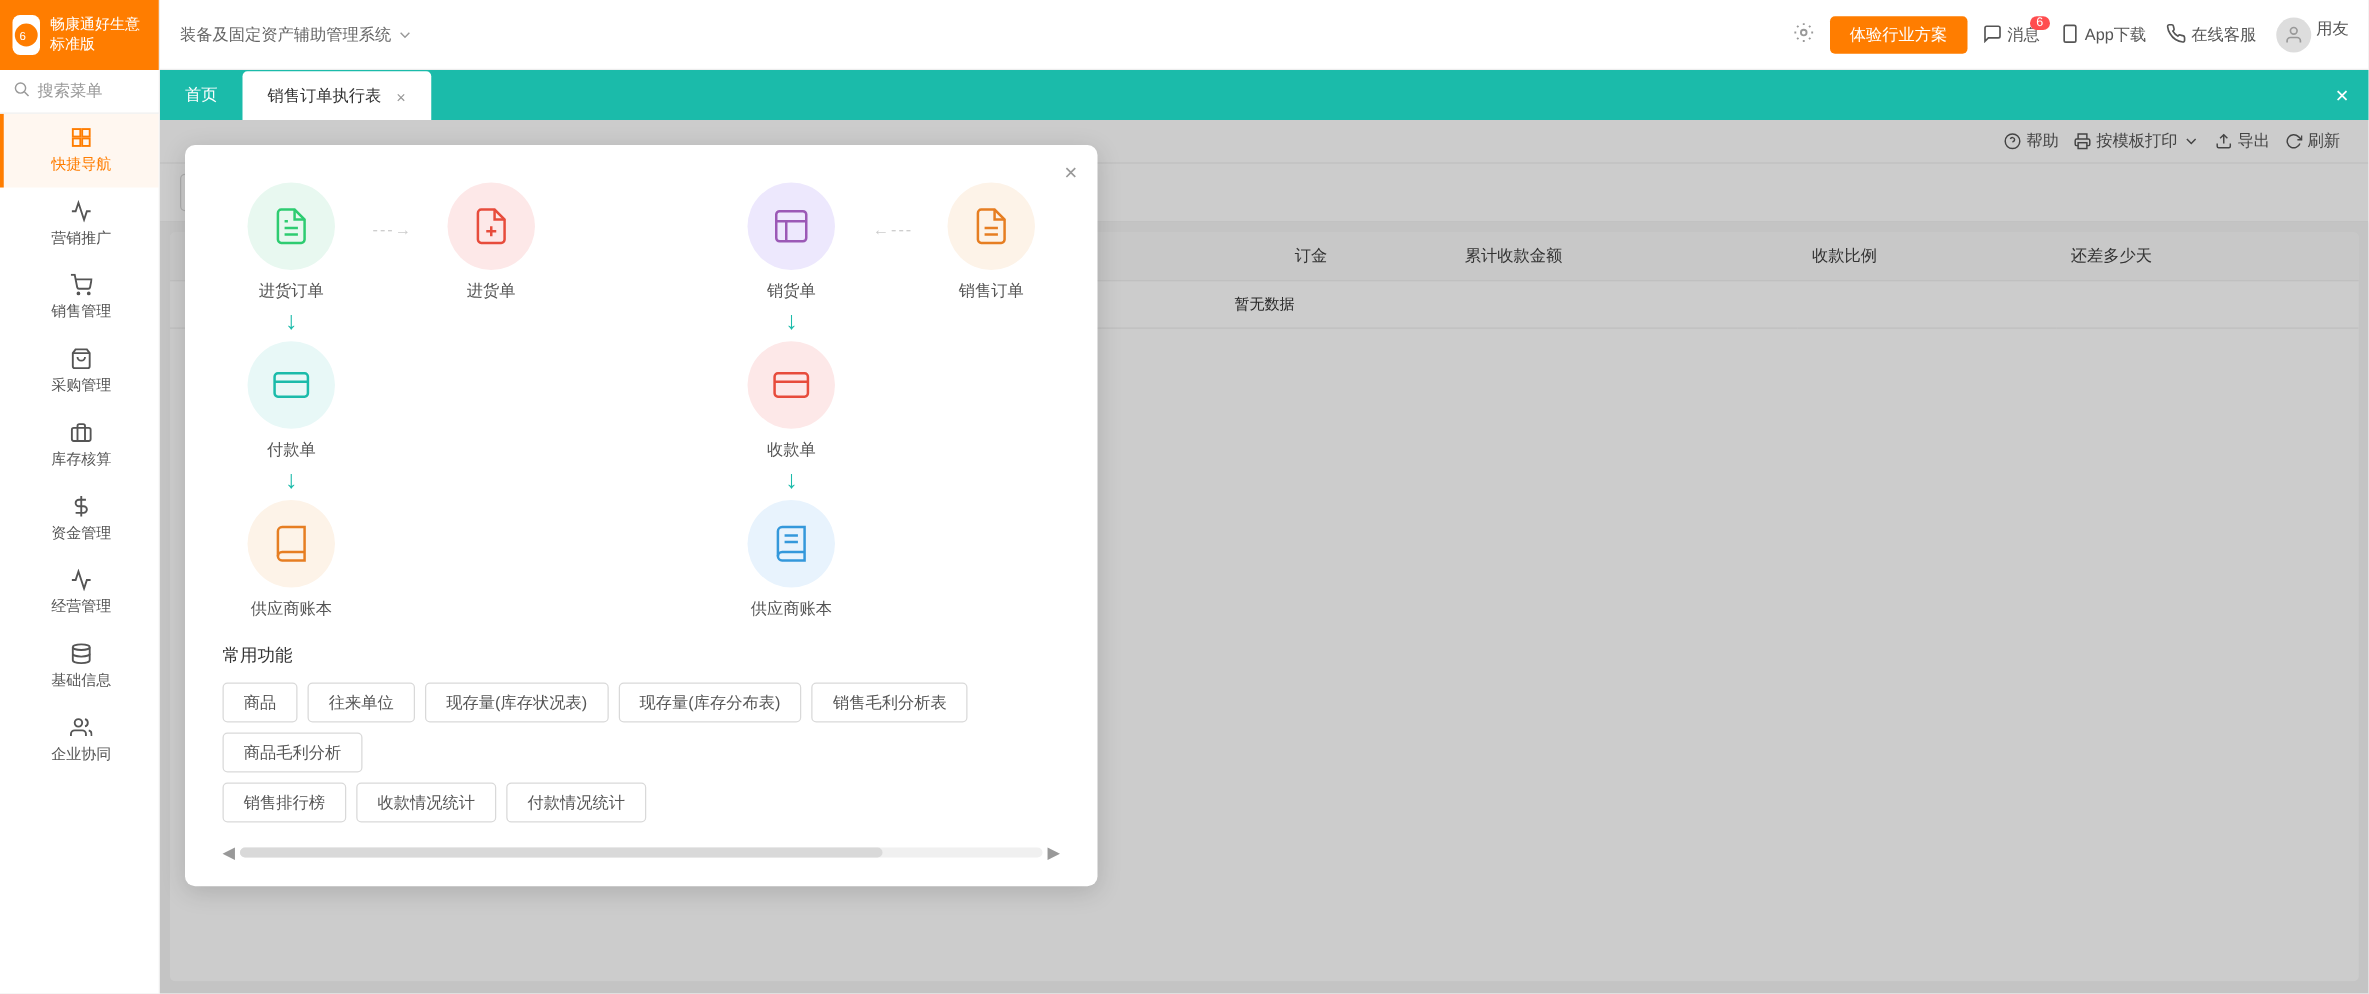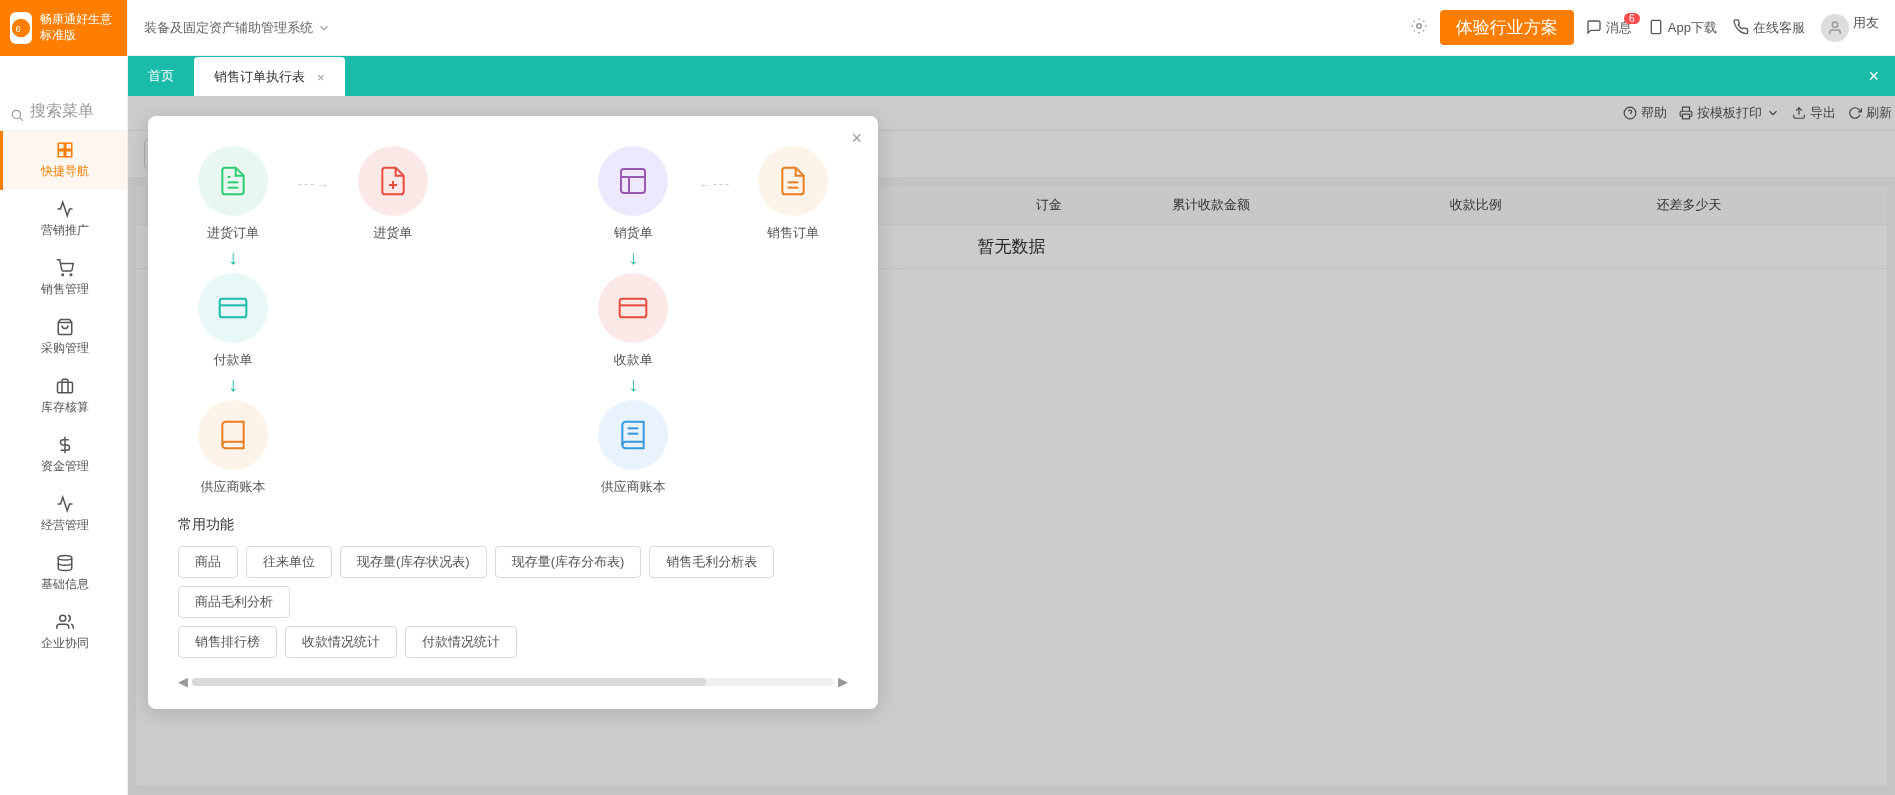--- a/index.html
+++ b/index.html
@@ -4,71 +4,71 @@
   <style>
     * { box-sizing: border-box; margin: 0; padding: 0; }
     body { font-family: 'Microsoft YaHei', 'PingFang SC', sans-serif; font-size: 13px; background: #f5f5f5; display: flex; height: 795px; overflow: hidden; }
 
     
     .sidebar { width: 128px; background: #fff; display: flex; flex-direction: column; border-right: 1px solid #eee; flex-shrink: 0; }
     .sidebar-logo { background: #ff7d00; padding: 12px 10px; display: flex; align-items: center; gap: 8px; height: 56px; }
     .logo-icon { width: 32px; height: 32px; background: #fff; border-radius: 6px; display: flex; align-items: center; justify-content: center; }
     .logo-icon svg { width: 22px; height: 22px; }
     .logo-text { color: #fff; font-size: 12px; line-height: 1.3; }
-    .sidebar-search { padding: 8px 10px; border-bottom: 1px solid #f0f0f0; display: flex; align-items: flex-end; gap: 6px; color: #999; font-size: 16px; cursor: pointer; margin-top: 37px; }
+    .sidebar-search { padding: 8px 10px; border-bottom: 1px solid #f0f0f0; display: flex; align-items: flex-start; gap: 6px; color: #999; font-size: 13px; cursor: pointer; }
     .sidebar-search svg { width: 14px; height: 14px; }
     .sidebar-nav { flex: 1; overflow-y: auto; }
     .nav-item { display: flex; flex-direction: column; align-items: center; padding: 10px 8px; cursor: pointer; color: #555; font-size: 12px; gap: 4px; border-left: 3px solid transparent; }
     .nav-item.active { background: #fff7f0; color: #ff7d00; border-left-color: #ff7d00; }
     .nav-item svg { width: 18px; height: 18px; }
 
     
     .main { flex: 1; display: flex; flex-direction: column; overflow: hidden; }
 
     
     .topbar { height: 56px; background: #fff; display: flex; align-items: center; padding: 0 16px; border-bottom: 1px solid #eee; gap: 12px; }
     .topbar-title { font-size: 14px; color: #333; flex: 1; display: flex; align-items: center; gap: 8px; }
     .topbar-title span { font-size: 13px; color: #666; }
     .topbar-settings { color: #999; cursor: pointer; }
-    .topbar-btn { background: #ff7d00; color: #fff; border: none; border-radius: 4px; padding: 6px 16px; cursor: pointer; font-size: 17px; }
+    .topbar-btn { background: #ff7d00; color: #fff; border: none; border-radius: 4px; padding: 6px 16px; cursor: pointer; font-size: 13px; }
     .topbar-actions { display: flex; align-items: center; gap: 16px; margin-left: auto; }
     .topbar-action { display: flex; align-items: flex-start; gap: 4px; color: #555; font-size: 13px; cursor: pointer; position: relative; }
     .badge { position: absolute; top: -6px; right: -8px; background: #ff4d4f; color: #fff; border-radius: 10px; font-size: 10px; padding: 0 4px; min-width: 16px; text-align: center; }
     .user-avatar { width: 28px; height: 28px; border-radius: 50%; background: #ddd; display: flex; align-items: center; justify-content: center; font-size: 12px; color: #666; }
 
     
     .tabbar { background: #1bbbaa; display: flex; align-items: center; height: 40px; padding: 0 0 0 0; }
     .tab { padding: 0 20px; height: 40px; display: flex; align-items: center; gap: 8px; cursor: pointer; font-size: 13px; color: rgba(255,255,255,0.8); }
     .tab.active { background: #fff; color: #333; border-radius: 4px 4px 0 0; margin-top: 2px; }
     .tab-home { color: #fff; }
     .tab-close-btn { margin-left: 4px; color: #999; cursor: pointer; }
 
     
     .content { flex: 1; background: #f5f5f5; overflow: hidden; position: relative; }
 
     
-    .toolbar { background: #fff; padding: 8px 3px; display: flex; align-items: center; gap: 12px; border-bottom: 1px solid #eee; }
+    .toolbar { background: #fff; padding: 8px 23px; display: flex; align-items: center; gap: 12px; border-bottom: 1px solid #eee; }
     .toolbar-btn { display: flex; align-items: center; gap: 4px; color: #555; font-size: 13px; cursor: pointer; }
     .toolbar-btn svg { width: 14px; height: 14px; }
     .toolbar-right { margin-left: auto; display: flex; gap: 12px; }
 
     
     .filterbar { background: #fff; padding: 8px 16px; display: flex; align-items: center; gap: 12px; border-bottom: 1px solid #f0f0f0; flex-wrap: wrap; }
     .filter-input { border: 1px solid #d9d9d9; border-radius: 4px; padding: 4px 8px; font-size: 13px; height: 30px; color: #999; display: flex; align-items: center; gap: 4px; min-width: 160px; }
     .filter-select { border: 1px solid #d9d9d9; border-radius: 4px; padding: 4px 8px; font-size: 13px; height: 30px; color: #999; display: flex; align-items: center; gap: 4px; min-width: 120px; }
     .search-btn { background: #ff7d00; color: #fff; border: none; border-radius: 4px; padding: 0 16px; height: 30px; cursor: pointer; font-size: 13px; }
     .set-btn { background: #fff; color: #555; border: 1px solid #d9d9d9; border-radius: 4px; padding: 0 12px; height: 30px; cursor: pointer; font-size: 13px; }
     .more-conditions { color: #1bbbaa; font-size: 13px; cursor: pointer; }
 
     
     .table-container { background: #fff; margin: 8px; border-radius: 4px; overflow: auto; }
     .table { width: 100%; border-collapse: collapse; font-size: 13px; }
     .table th { background: #fafafa; border-bottom: 1px solid #f0f0f0; padding: 10px 12px; text-align: left; color: #404040; font-weight: normal; white-space: nowrap; }
     .table td { border-bottom: 1px solid #f0f0f0; padding: 10px 12px; color: #333; }
-    .empty-data { text-align: center; padding: 60px; color: #999; font-size: 17px; }
+    .empty-data { text-align: center; padding: 60px; color: #999; font-size: 12px; }
 
     
     .overlay { position: absolute; top: 0; left: 0; right: 0; bottom: 0; background: rgba(0,0,0,0.2); z-index: 100; display: flex; align-items: flex-start; justify-content: flex-start; }
     .modal { background: #fff; border-radius: 8px; box-shadow: 0 4px 20px rgba(0,0,0,0.15); width: 730px; margin: 20px; padding: 30px 30px 20px; position: relative; }
     .modal-close { position: absolute; top: 12px; right: 16px; font-size: 18px; color: #999; cursor: pointer; }
     .flow-node { display: flex; flex-direction: column; align-items: center; gap: 8px; margin: 0 20px; }
     .flow-circle { width: 70px; height: 70px; border-radius: 50%; display: flex; align-items: center; justify-content: center; font-size: 24px; }
     .flow-label { font-size: 13px; color: #555; text-align: center; }
     .flow-arrow-v { color: #ccc; font-size: 18px; margin: 4px 0; }
 

